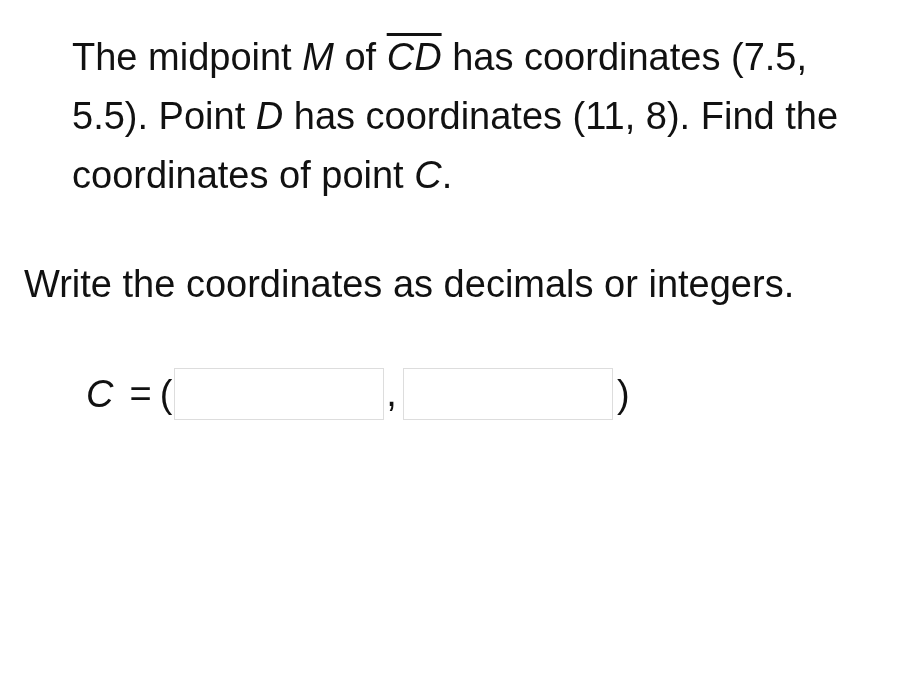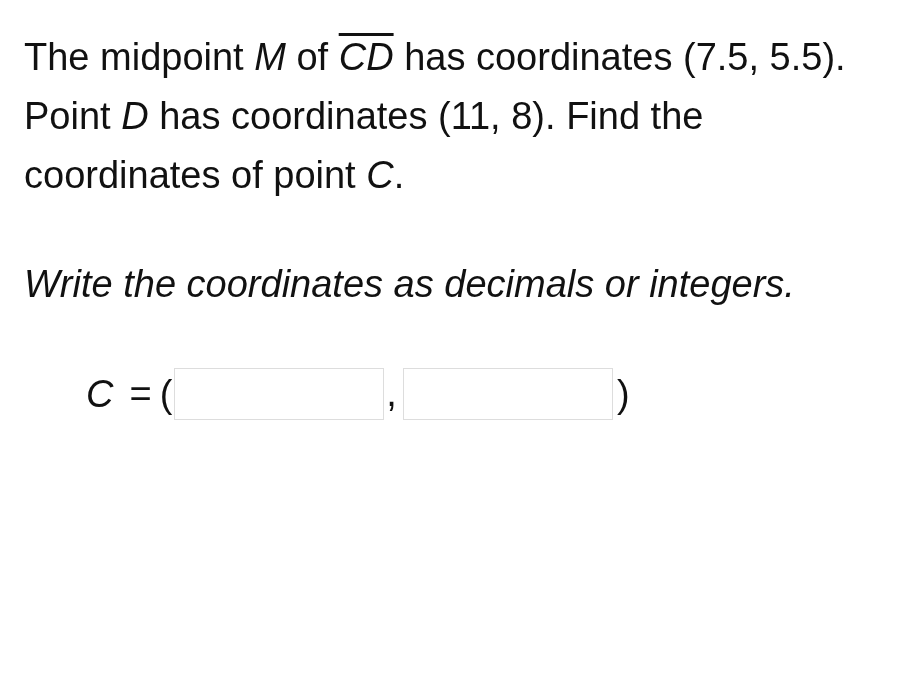--- a/index.html
+++ b/index.html
@@ -11,23 +11,23 @@
       font-family: Verdana, Geneva, sans-serif;
       font-size: 38px;
       color: #111;
       padding: 28px 24px;
       line-height: 1.55;
       width: 914px;
       background: #fff;
     }
     .problem-text {
       margin-bottom: 50px;
+      margin-left: 48px;
     }
     .instruction-text {
-      font-style: italic;
       margin-bottom: 50px;
     }
     .answer-row {
       display: flex;
       align-items: center;
       padding-left: 62px;
     }
     .answer-row .var-italic {
       font-style: italic;
       margin-right: 8px;

